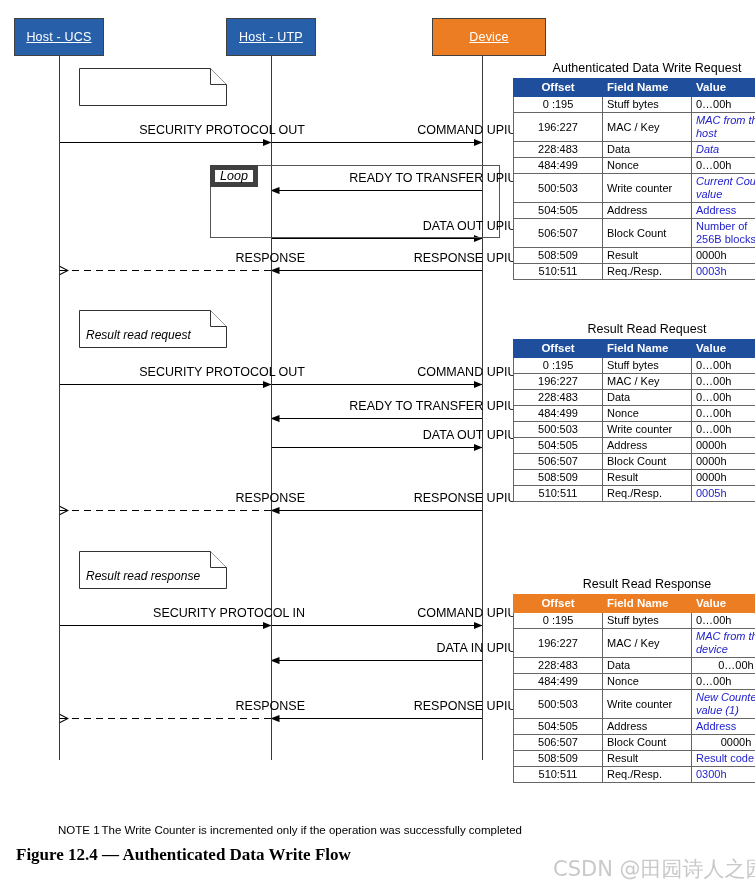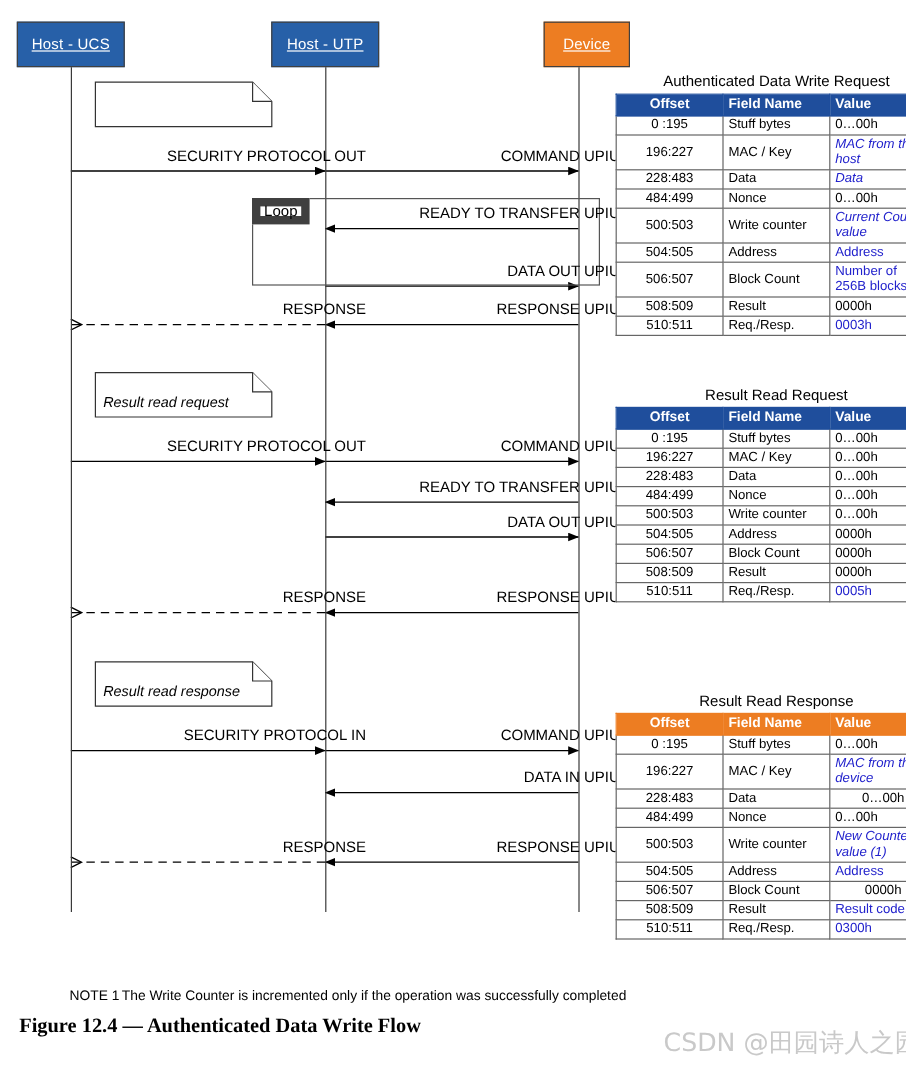--- a/index.html
+++ b/index.html
@@ -26,22 +26,22 @@
     color:#000;
   }
   .note svg{position:absolute;left:0;top:0;overflow:visible;}
   .note .ntext{position:relative;z-index:2;}
   .msg-label{
     position:absolute;font-size:12.5px;white-space:nowrap;
     text-align:right;color:#000;
   }
   .loopbox{position:absolute;box-sizing:border-box;border:1px solid #555;}
   .looptag{
-    position:absolute;box-sizing:border-box;border:7px solid #404040;
-    background:#fff;font-size:12.5px;
+    position:absolute;box-sizing:border-box;border:5px solid #404040;
+    background:#fff;font-style:italic;font-size:12.5px;
     display:flex;align-items:center;justify-content:center;
   }
   
   .tbl-wrap{position:absolute;}
   .tbl-title{
     font-size:12.5px;text-align:center;margin-bottom:3px;
     white-space:nowrap;color:#000;
   }
   table.reg{
     border-collapse:collapse;width:268px;
@@ -119,21 +119,21 @@
 
   <div id="actors-layer">
       <div class="actor-box" style="left: 14px; top: 18px; width: 90px; height: 38px; background: rgb(39, 96, 168);">
         <span>Host - UCS</span>
       </div>
       <div class="lifeline" style="left: 59px; top: 56px; height: 704px;"></div>
       <div class="actor-box" style="left: 226px; top: 18px; width: 90px; height: 38px; background: rgb(39, 96, 168);">
         <span>Host - UTP</span>
       </div>
       <div class="lifeline" style="left: 271px; top: 56px; height: 704px;"></div>
-      <div class="actor-box" style="left: 453px; top: 18px; width: 72px; height: 38px; background: rgb(237, 125, 34);">
+      <div class="actor-box" style="left: 432px; top: 18px; width: 114px; height: 38px; background: rgb(237, 125, 34);">
         <span>Device</span>
       </div>
       <div class="lifeline" style="left: 482px; top: 56px; height: 704px;"></div>
     </div>
 
   <div id="notes-layer">
       <div class="note" style="left: 79px; top: 68px; width: 148px; height: 38px;">
         <svg width="148" height="38">
           <path d="M0.5,0.5 L131.5,0.5 L147.5,16.5 L147.5,37.5 L0.5,37.5 z" fill="#fff" stroke="#333" stroke-width="1"></path>
           <path d="M131.5,0.5 L131.5,16.5 L147.5,16.5" fill="#fff" stroke="#333" stroke-width="1"></path>

